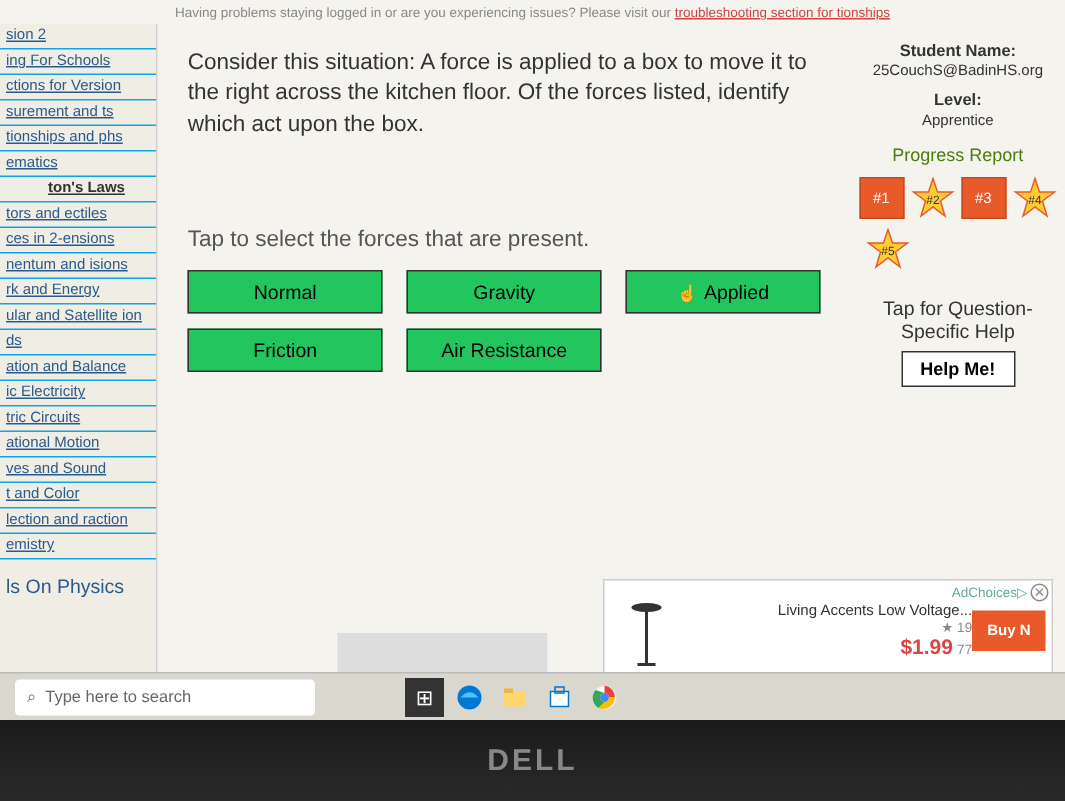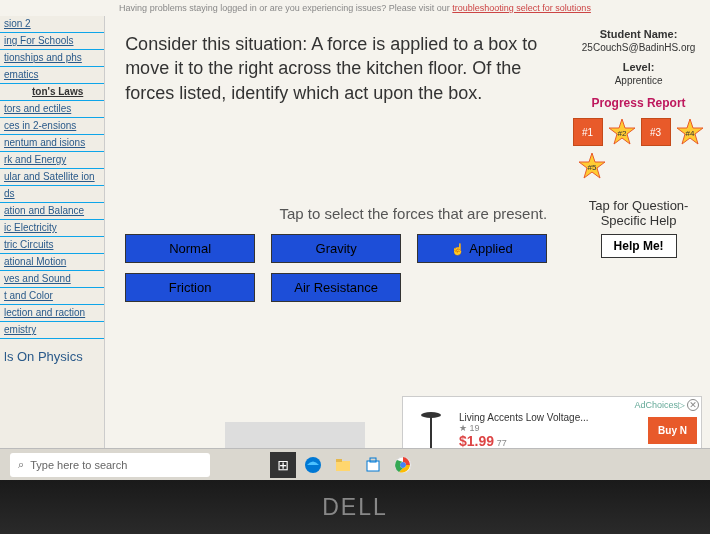--- a/index.html
+++ b/index.html
@@ -9,67 +9,69 @@
 .top-banner .link { color: #c44; text-decoration: underline; }
 
 .main-area { display: flex; height: 448px; }
 
 .sidebar { width: 106px; background: #f0ede5; border-right: 1px solid #ccc; font-size: 10px; overflow: hidden; }
 .sidebar-item { padding: 2px 4px; color: #2a5a8a; text-decoration: underline; cursor: pointer; line-height: 12px; border-bottom: 1px solid #0ea5e9; }
 .sidebar-item.bold { font-weight: bold; color: #333; padding-left: 32px; }
 .sidebar-title { padding: 4px; color: #2a5a8a; font-size: 13px; margin-top: 6px; }
 
 .content { flex: 1; background: #f5f3ed; padding: 16px 20px; position: relative; }
-.question { font-size: 18px; color: #333; line-height: 1.35; margin-bottom: 100px; max-width: 440px; }
-.instruction { font-size: 15px; color: #555; margin-bottom: 12px; text-align: right; }
+.question { font-size: 15px; color: #333; line-height: 1.35; margin-bottom: 58px; max-width: 440px; }
+.instruction { font-size: 15px; color: #555; margin-bottom: 12px; }
 .button-grid { display: grid; grid-template-columns: repeat(3, 130px); gap: 10px 16px; }
-.force-btn { border: 1.5px solid #333; background: #1d4ed8; padding: 6px 0; text-align: center; font-size: 13px; cursor: pointer; }
+.force-btn { border: 1.5px solid #333; background: #22c55e; padding: 6px 0; text-align: center; font-size: 13px; cursor: pointer; }
 .cursor-icon { display: inline-block; margin-right: 4px; font-size: 11px; }
 
 .right-panel { width: 144px; background: #f5f3ed; padding: 8px 4px; font-size: 11px; text-align: center; }
 .rp-label { font-weight: bold; color: #333; margin: 4px 0 2px; }
 .rp-value { color: #333; margin-bottom: 8px; font-size: 10px; }
-.progress-title { color: #be185d; font-weight: bold; margin: 10px 0 8px; font-size: 12px; }
+.progress-title { color: #4d7c0f; font-weight: normal; margin: 10px 0 8px; font-size: 12px; }
 .prog-row { display: flex; justify-content: center; gap: 4px; margin-bottom: 6px; }
 .prog-box { width: 30px; height: 28px; background: #e85a2a; color: #fff; font-size: 10px; display: flex; align-items: center; justify-content: center; border: 1px solid #c44a1a; }
 .star { width: 30px; height: 28px; position: relative; }
 .star svg { width: 30px; height: 28px; }
 .help-text { font-size: 13px; color: #333; margin: 18px 0 6px; }
 .help-btn { border: 1.5px solid #333; background: #fff; padding: 4px 12px; font-size: 12px; font-weight: bold; cursor: pointer; }
 
-.ad-box { position: absolute; right: 8px; bottom: 70px; width: 300px; height: 68px; background: #fff; border: 1px solid #ccc; display: flex; align-items: center; font-size: 10px; }
+.ad-box { position: absolute; right: 8px; bottom: 80px; width: 300px; height: 68px; background: #fff; border: 1px solid #ccc; display: flex; align-items: center; font-size: 10px; text-align: right; }
 .ad-img { width: 40px; height: 50px; margin: 0 8px; display: flex; align-items: center; justify-content: center; }
 .ad-text { flex: 1; color: #333; }
 .ad-price { color: #d44; font-size: 14px; font-weight: bold; }
 .ad-buy { background: #e85a2a; color: #fff; padding: 8px 10px; font-weight: bold; margin-right: 4px; }
 .ad-close { position: absolute; top: 2px; right: 2px; font-size: 9px; color: #6a9; }
 .ad-close .x { border: 1px solid #888; border-radius: 50%; width: 12px; height: 12px; display: inline-flex; align-items: center; justify-content: center; margin-left: 2px; color: #888; }
 
 .taskbar { position: absolute; bottom: 54px; left: 0; width: 710px; height: 32px; background: #dad7cf; display: flex; align-items: center; border-top: 1px solid #bbb; }
 .search-box { margin-left: 10px; background: #fff; border-radius: 3px; height: 24px; width: 200px; display: flex; align-items: center; padding: 0 8px; font-size: 11px; color: #666; }
 .search-box .mag { margin-right: 6px; }
 .tb-icons { margin-left: 60px; display: flex; gap: 4px; }
 .tb-icon { width: 26px; height: 26px; display: flex; align-items: center; justify-content: center; font-size: 14px; }
 
 .bezel { position: absolute; bottom: 0; left: 0; width: 710px; height: 54px; background: linear-gradient(#1a1a1a, #2a2a2a); display: flex; align-items: center; justify-content: center; }
-.dell-logo { color: #888; font-size: 23px; letter-spacing: 2px; font-weight: 400; }
+.dell-logo { color: #888; font-size: 20px; letter-spacing: 2px; font-weight: 700; }
 
 .gray-box { position: absolute; bottom: 12px; left: 120px; width: 140px; height: 30px; background: #ddd; }
 </style>
 </head>
 <body>
 
 <div class="top-banner">
-  <span>Having problems staying logged in or are you experiencing issues? Please visit our </span><span class="link">troubleshooting select for solutions</span>
+  <span>Having problems staying logged in or are you experiencing issues? Please visit our </span><span class="link">troubleshooting section for tionships</span>
 </div>
 
 <div class="main-area">
   <div class="sidebar" id="sidebar">
       <div class="sidebar-item">sion 2</div>
       <div class="sidebar-item">ing For Schools</div>
+      <div class="sidebar-item">ctions for Version</div>
+      <div class="sidebar-item">surement and ts</div>
       <div class="sidebar-item">tionships and phs</div>
       <div class="sidebar-item">ematics</div>
       <div class="sidebar-item bold">ton's Laws</div>
       <div class="sidebar-item">tors and ectiles</div>
       <div class="sidebar-item">ces in 2-ensions</div>
       <div class="sidebar-item">nentum and isions</div>
       <div class="sidebar-item">rk and Energy</div>
       <div class="sidebar-item">ular and Satellite ion</div>
       <div class="sidebar-item">ds</div>
       <div class="sidebar-item">ation and Balance</div>

